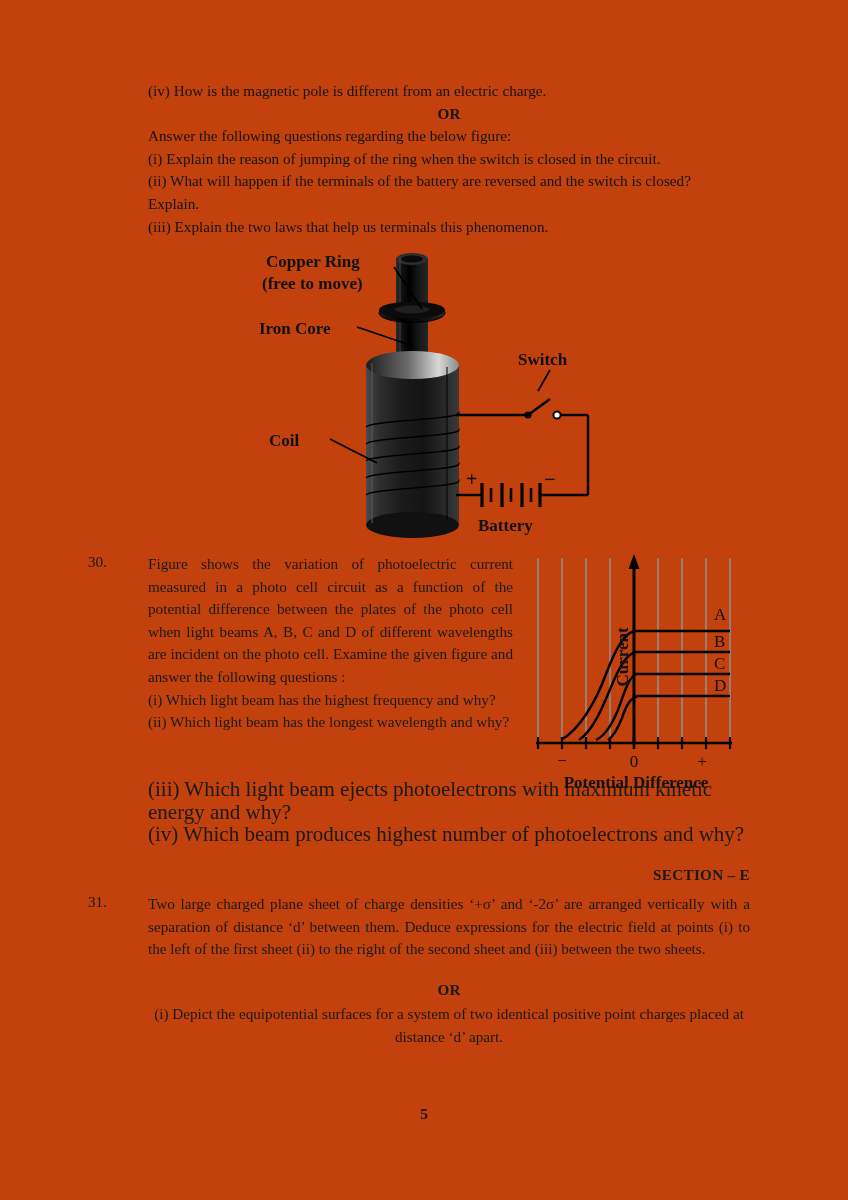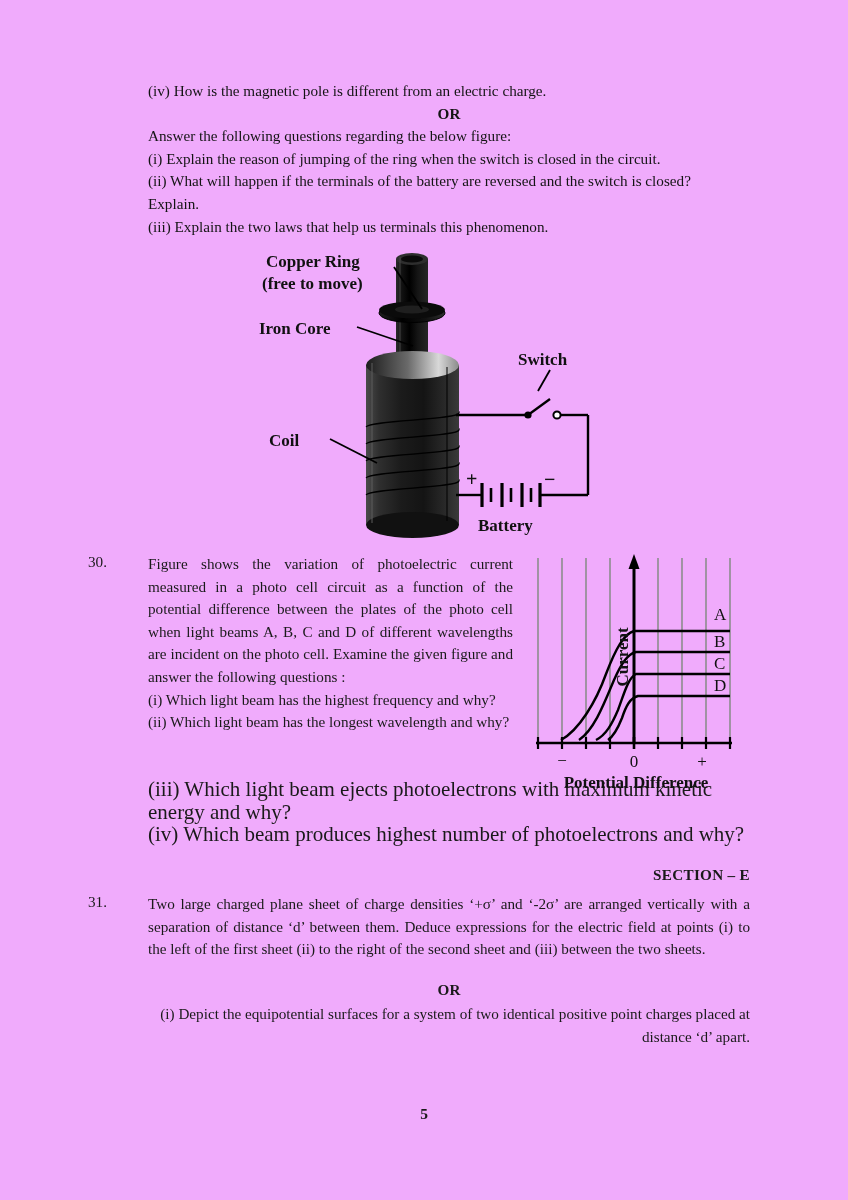--- a/index.html
+++ b/index.html
@@ -12,21 +12,21 @@
     width: 848px;
     height: 1200px;
     position: relative;
     font-family: "Liberation Serif", "DejaVu Serif", serif;
     color: #1a1a1a;
     overflow: hidden;
   }
   .page {
     position: absolute;
     inset: 0;
-    background: #f0abfc;
+    background: #c2410c;
     padding-left: 12px;
   }
 
   
   .block {
     position: absolute;
     font-size: 15.2px;
     line-height: 22.6px;
     color: #141414;
   }
@@ -126,21 +126,21 @@
     font-weight: bold;
     font-size: 15.2px;
   }
   #q31-or-para {
     position: absolute;
     left: 148px;
     top: 1003px;
     width: 602px;
     font-size: 15.2px;
     line-height: 22.6px;
-    text-align: right;
+    text-align: center;
   }
 
   
   #page-number {
     position: absolute;
     left: 0;
     top: 1105px;
     width: 848px;
     text-align: center;
     font-weight: bold;

